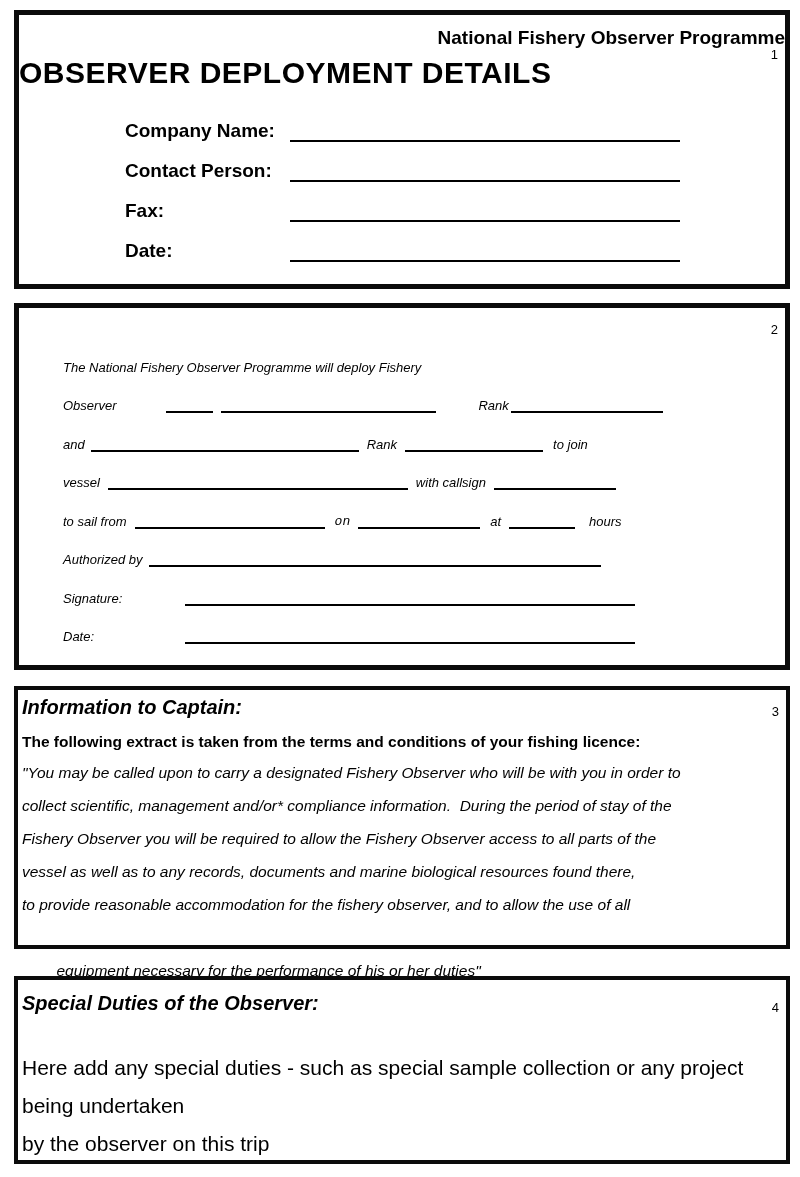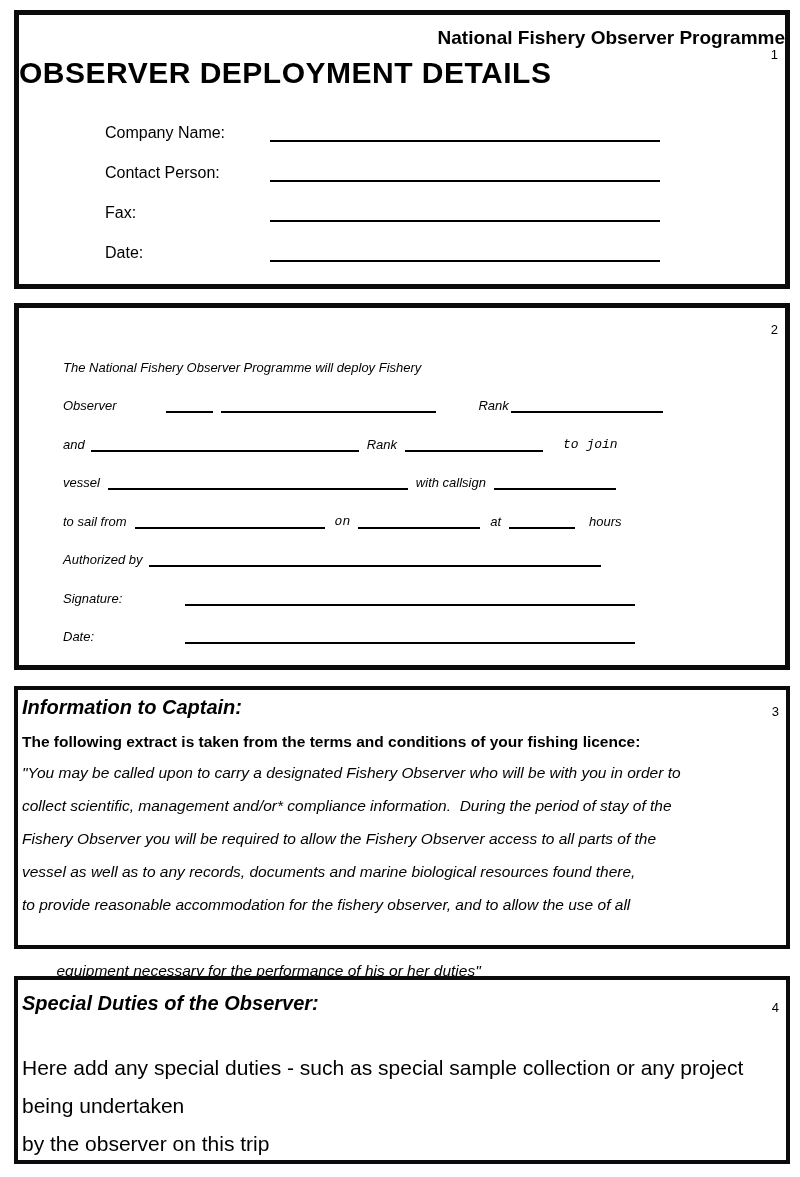--- a/index.html
+++ b/index.html
@@ -21,21 +21,21 @@
   #box1 .box-num { top:32px; }
   #box2 .box-num { top:14px; }
   #box3 .box-num { top:14px; }
   #box4 .box-num { top:20px; }
 
   
   .b1-sub   { text-align:right; font-weight:bold; font-size:19px; margin-top:12px; }
   .b1-title { text-align:left; font-weight:bold; font-size:30px; margin-top:7px; letter-spacing:0.5px; }
   .b1-fields { margin:12px 0 0 86px; }
   .frow  { display:flex; align-items:flex-end; height:40px; }
-  .flabel{ font-weight:normal; font-size:16px; width:165px; }
+  .flabel{ font-weight:bold; font-size:19px; width:165px;margin-left:20px; }
   .fline { width:390px; border-bottom:2px solid #000; height:30px; }
 
   
   .b2 { margin:28px 0 0 44px; font-style:italic; font-size:13px; }
   .r  { display:flex; align-items:flex-end; height:38.5px; }
   .bl { border-bottom:2px solid #000; height:24px; }
   .t  { white-space:pre; }
 
   
   .b3 { padding:4px 8px 0 4px; }
@@ -89,21 +89,21 @@
       <span class="bl" style="width:47px; margin-left:50px;"></span>
       <span class="bl" style="width:215px; margin-left:8px;"></span>
       <span class="t" style="margin-left:42px;">Rank</span>
       <span class="bl" style="width:152px; margin-left:2px;"></span>
     </div>
     <div class="r">
       <span class="t">and</span>
       <span class="bl" style="width:268px; margin-left:6px;"></span>
       <span class="t" style="margin-left:8px;">Rank</span>
       <span class="bl" style="width:138px; margin-left:8px;"></span>
-      <span class="t" style="margin-left:20px;font-family:Liberation Mono, monospace;">to join</span>
+      <span class="t" style="margin-left:10px;">to join</span>
     </div>
     <div class="r">
       <span class="t">vessel</span>
       <span class="bl" style="width:300px; margin-left:8px;"></span>
       <span class="t" style="margin-left:8px;">with callsign</span>
       <span class="bl" style="width:122px; margin-left:8px;"></span>
     </div>
     <div class="r">
       <span class="t">to sail from</span>
       <span class="bl" style="width:190px; margin-left:8px;"></span>

